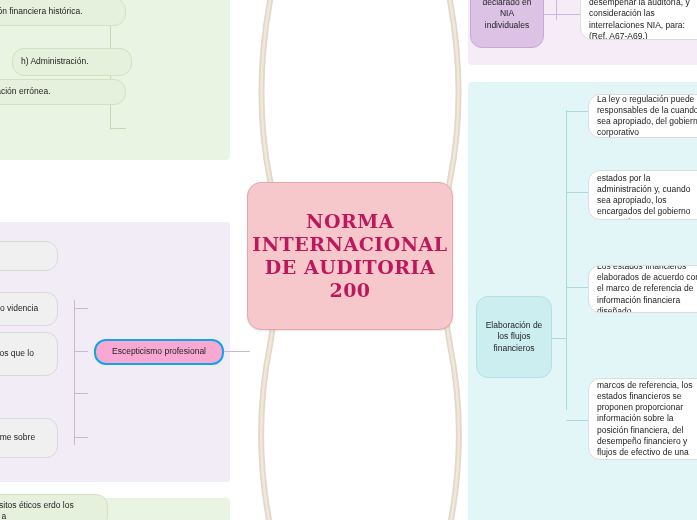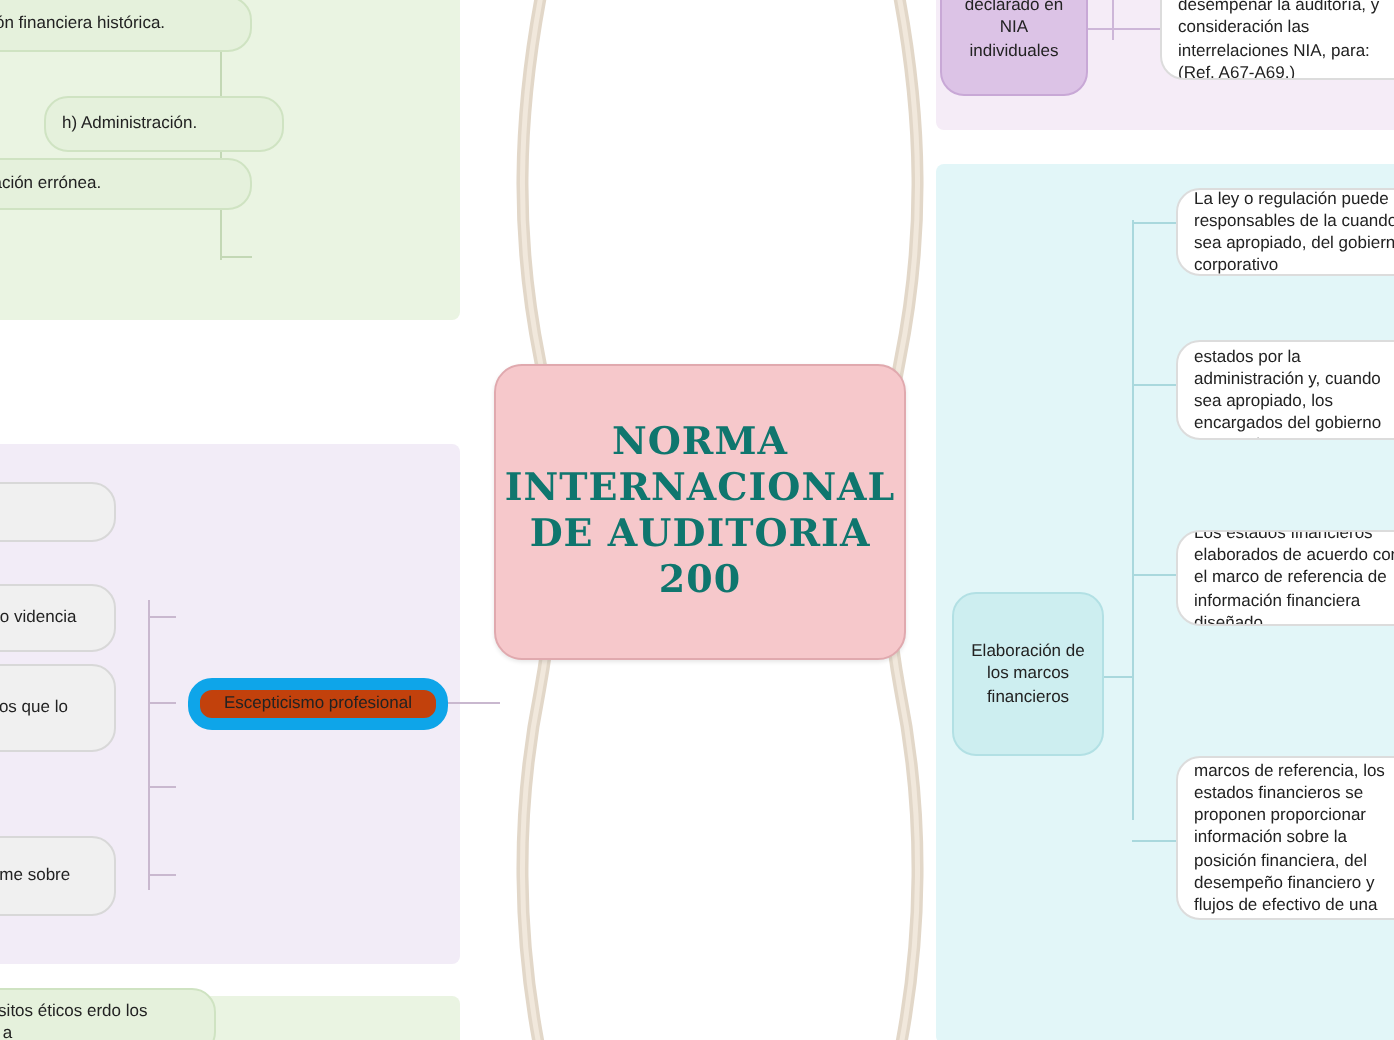--- a/index.html
+++ b/index.html
@@ -64,21 +64,21 @@
     box-sizing: border-box;
     display: flex;
     align-items: center;
     justify-content: center;
     text-align: center;
     box-shadow: 0 1px 2px rgba(0,0,0,0.10);
   }
   .center-node .label {
     font-family: "DejaVu Serif", serif;
     font-weight: bold;
-    color: #0f766e;
+    color: #be185d;
     font-size: 19px;
     line-height: 1.22;
     letter-spacing: 0.5px;
     text-transform: uppercase;
     padding: 0 10px;
   }
 
   
   .node {
     position: absolute;
@@ -92,22 +92,22 @@
     align-items: center;
     overflow: hidden;
   }
   .node.center-text { justify-content: center; text-align: center; }
 
   .n-green {
     background: #e5f1dc;
     border: 1px solid #cfe3c2;
   }
   .n-lilac {
-    background: #c2410c;
-    border: 6px solid #0ea5e9;
+    background: #f9a8d4;
+    border: 2px solid #0ea5e9;
   }
   .n-purple {
     background: #dcc3e6;
     border: 1px solid #c8a8d6;
   }
   .n-cyan {
     background: #cdeef0;
     border: 1px solid #b2e0e4;
   }
   .n-white {
@@ -191,21 +191,21 @@
   <div class="h-line cyan" style="left:566px; top:420px; width:24px;"></div>
 
   <div class="center-node">
     <div class="label">NORMA INTERNACIONAL DE AUDITORIA 200</div>
   </div>
 
   <div class="node n-green" style="left:-46px; top:-2px; width:172px; height:28px;">
     <span>información financiera histórica.</span>
   </div>
 
-  <div class="node n-green" style="left:22px; top:48px; width:120px; height:28px;align-items:center;">
+  <div class="node n-green" style="left:12px; top:48px; width:120px; height:28px;align-items:center;">
     <span>h)   Administración.</span>
   </div>
 
   <div class="node n-green" style="left:-52px; top:79px; width:178px; height:26px;">
     <span>Representación errónea.</span>
   </div>
 
 
   <div class="node n-grey" style="left:-48px; top:241px; width:106px; height:30px;">
     
@@ -249,16 +249,16 @@
 
   <div class="node n-white" style="left:588px; top:265px; width:126px; height:48px;">
     <span>Los estados financieros elaborados de acuerdo con el marco de referencia de información financiera diseñado</span>
   </div>
 
   <div class="node n-white" style="left:588px; top:378px; width:126px; height:82px;">
     <span>En el caso de muchos marcos de referencia, los estados financieros se proponen proporcionar información sobre la posición financiera, del desempeño financiero y flujos de efectivo de una entidad</span>
   </div>
 
   <div class="node n-cyan center-text" style="left:476px; top:296px; width:76px; height:82px;">
-    <span>Elaboración de los marcos financieros</span>
+    <span>Elaboración de los flujos financieros</span>
   </div>
 
 </div>
 
 </body></html>

